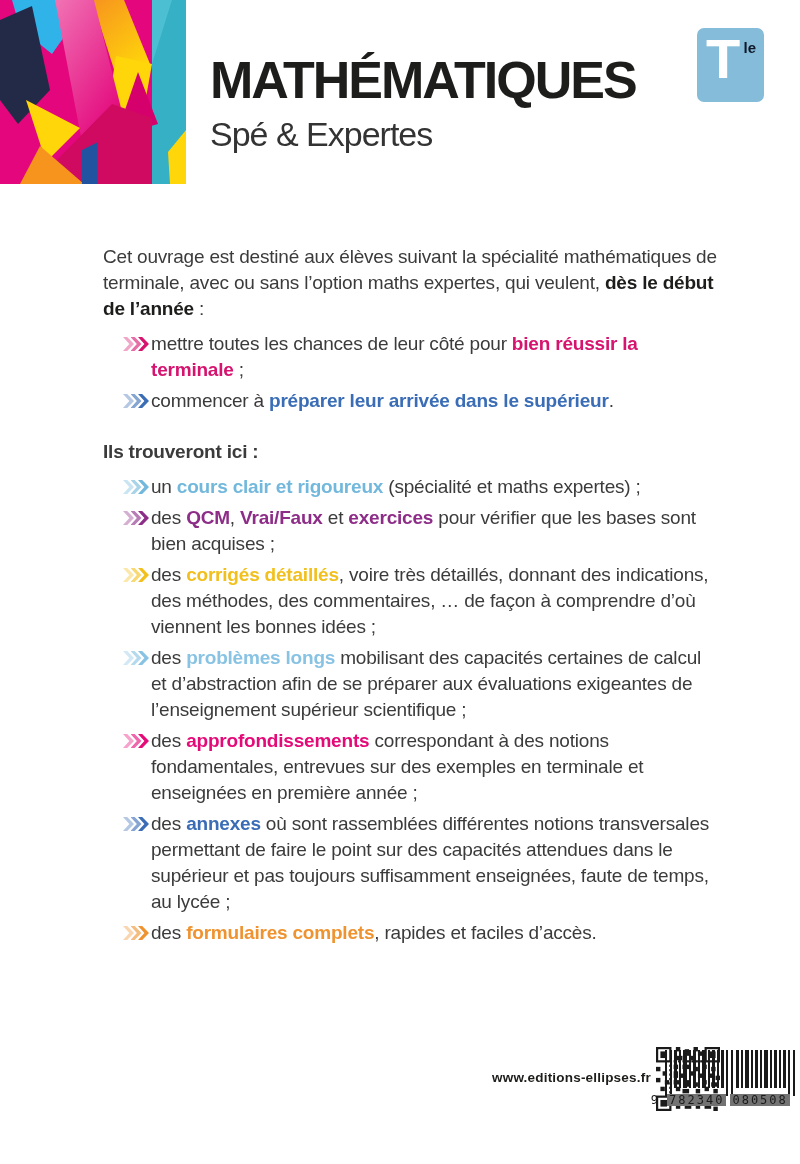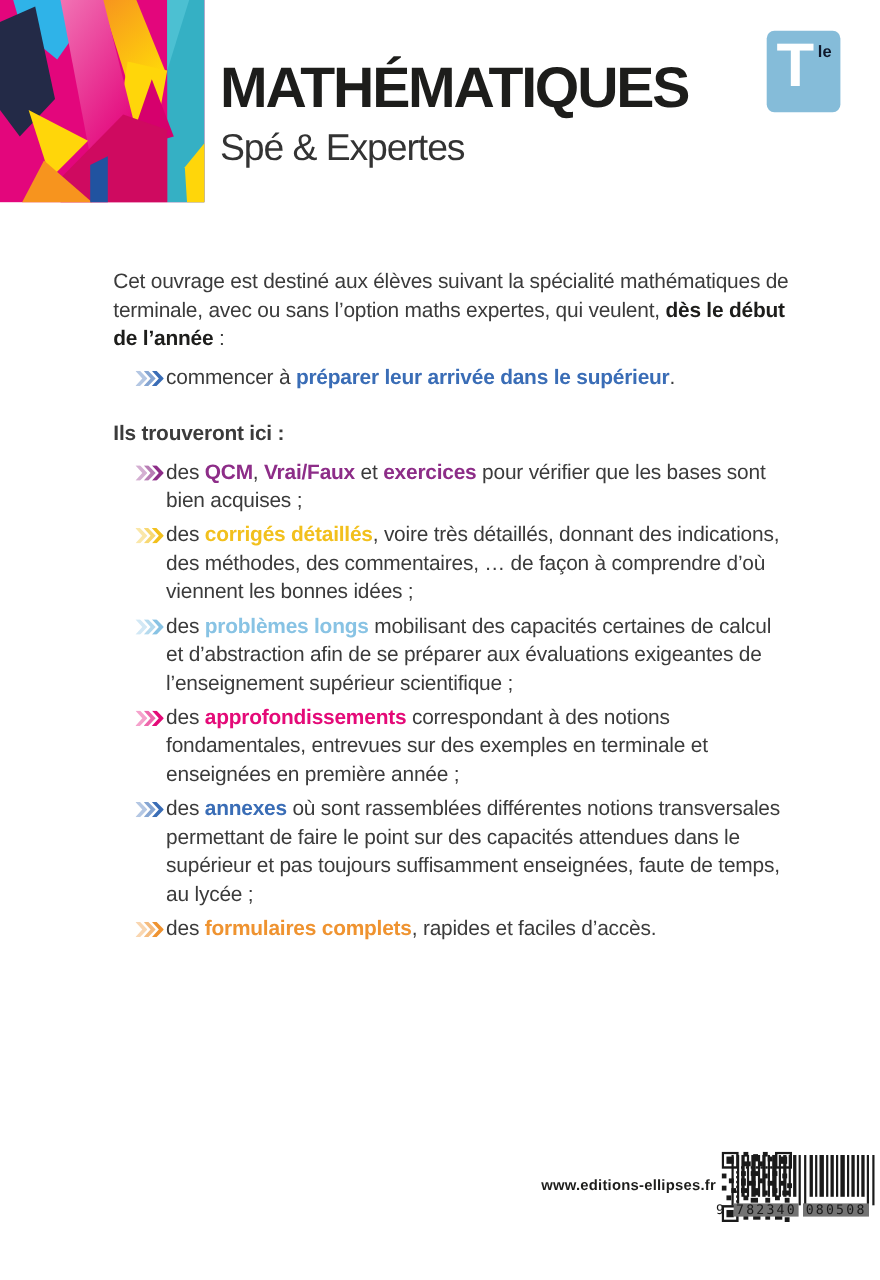--- a/index.html
+++ b/index.html
@@ -3,21 +3,21 @@
 <meta charset="utf-8">
 <style>
   * { margin:0; padding:0; box-sizing:border-box; }
   html,body { background:#ffffff; }
   .page {
     position:relative; width:800px; height:1164px; background:#fff;
     font-family:"Liberation Sans", sans-serif; color:#3b3b3b; overflow:hidden;
   }
   
   .cover-art { position:absolute; left:0; top:0; }
-  .header-text { position:absolute; left:200px; top:52px; }
+  .header-text { position:absolute; left:210px; top:52px; }
   .page-title {
     font-size:52px; font-weight:bold; color:#1d1d1b; letter-spacing:-2px;
     line-height:1.1; white-space:nowrap;
   }
   .page-subtitle {
     font-size:34px; font-weight:normal; color:#333; letter-spacing:-1px;
     margin-top:6px; white-space:nowrap;
   }
   .level-badge {
     position:absolute; left:697px; top:28px; width:67px; height:74px;
@@ -107,30 +107,46 @@
 
   <div class="level-badge" style="background: rgb(133, 188, 217);">
     <span class="badge-t">T</span>
     <span class="badge-sup">le</span>
   </div>
 
   <div class="content">
     <p class="intro"><span>Cet ouvrage est destiné aux élèves suivant la spécialité mathématiques de terminale, avec ou sans l’option maths expertes, qui veulent, </span><b>dès le début de l’année</b><span> :</span></p>
     <ul class="bullets">
         <li>
+          <span class="marker" style="color: rgb(214, 20, 111);">
+            <span class="chev" style="opacity: 0.38;"></span>
+            <span class="chev" style="opacity: 0.62;"></span>
+            <span class="chev" style="opacity: 1;"></span>
+          </span>
+          <span class="btext"><span>mettre toutes les chances de leur côté pour </span><b style="color: rgb(214, 20, 111);">bien réussir la terminale</b><span> ;</span></span>
+        </li>
+        <li>
           <span class="marker" style="color: rgb(58, 109, 182);">
             <span class="chev" style="opacity: 0.38;"></span>
             <span class="chev" style="opacity: 0.62;"></span>
             <span class="chev" style="opacity: 1;"></span>
           </span>
           <span class="btext"><span>commencer à </span><b style="color: rgb(58, 109, 182);">préparer leur arrivée dans le supérieur</b><span>.</span></span>
         </li>
       </ul>
     <p class="list-intro">Ils trouveront ici :</p>
     <ul class="bullets">
+        <li>
+          <span class="marker" style="color: rgb(114, 184, 220);">
+            <span class="chev" style="opacity: 0.38;"></span>
+            <span class="chev" style="opacity: 0.62;"></span>
+            <span class="chev" style="opacity: 1;"></span>
+          </span>
+          <span class="btext"><span>un </span><b style="color: rgb(114, 184, 220);">cours clair et rigoureux</b><span> (spécialité et maths expertes) ;</span></span>
+        </li>
         <li>
           <span class="marker" style="color: rgb(141, 45, 136);">
             <span class="chev" style="opacity: 0.38;"></span>
             <span class="chev" style="opacity: 0.62;"></span>
             <span class="chev" style="opacity: 1;"></span>
           </span>
           <span class="btext"><span>des </span><b style="color: rgb(141, 45, 136);">QCM</b><span>, </span><b style="color: rgb(141, 45, 136);">Vrai/Faux</b><span> et </span><b style="color: rgb(141, 45, 136);">exercices</b><span> pour vérifier que les bases sont bien acquises ;</span></span>
         </li>
         <li>
           <span class="marker" style="color: rgb(242, 192, 29);">

